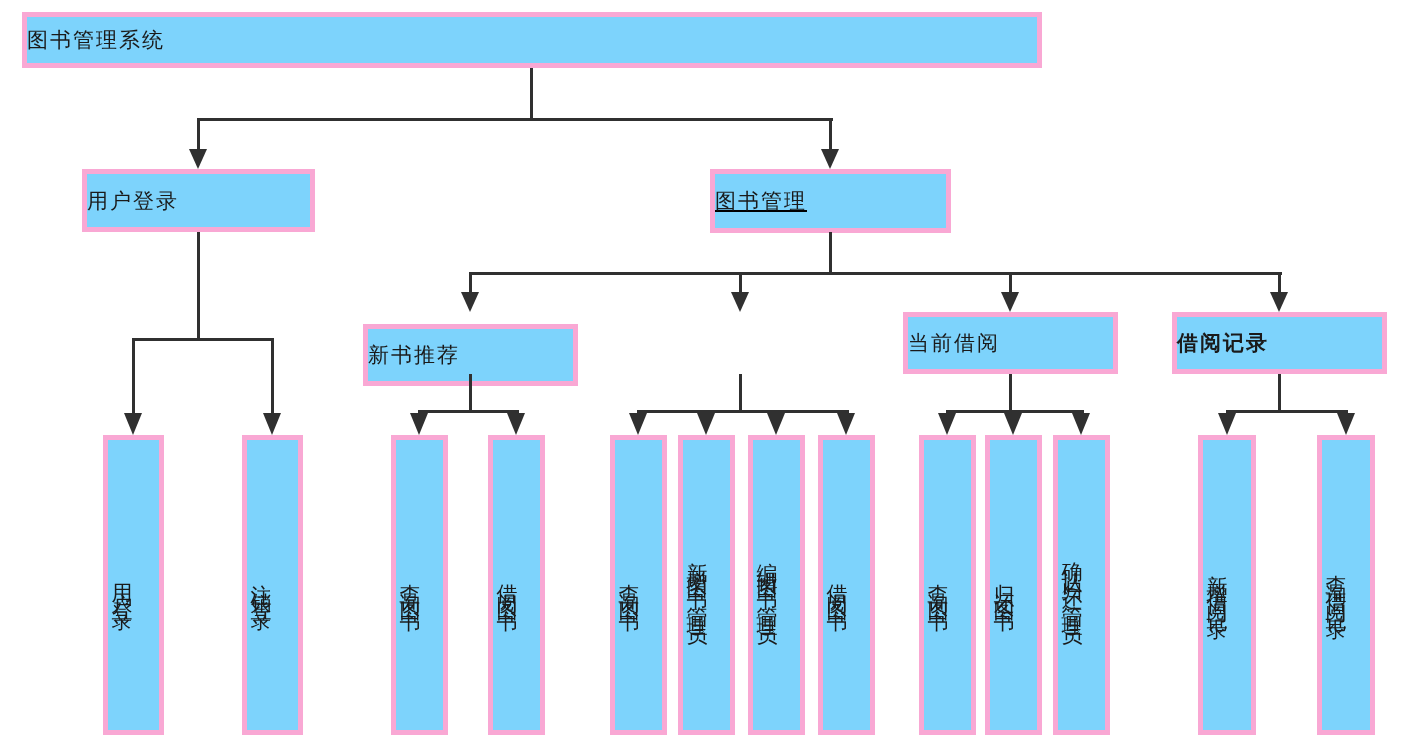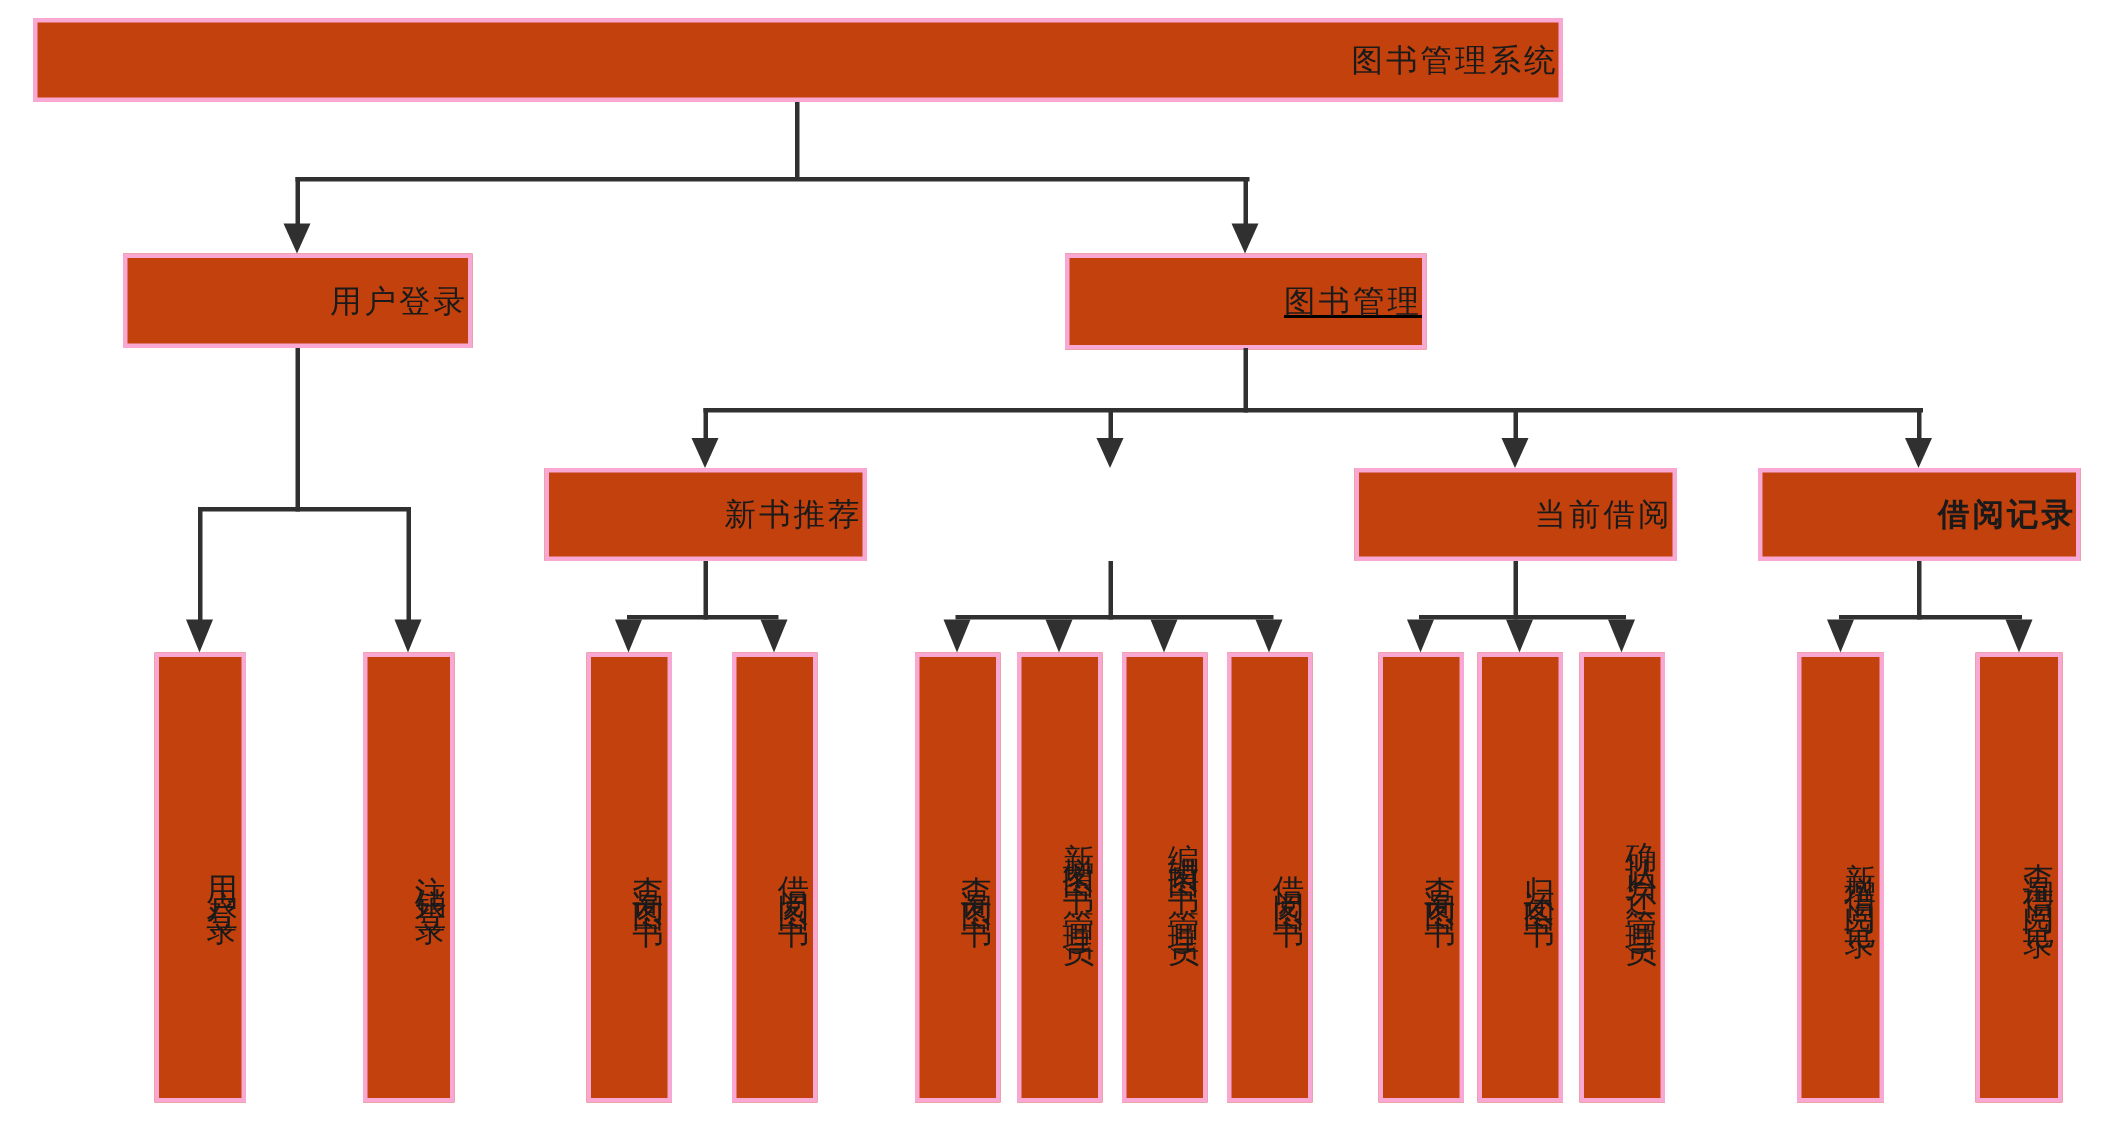--- a/index.html
+++ b/index.html
@@ -1,29 +1,29 @@
 <!DOCTYPE html>
 <html><head>
 <meta charset="utf-8">
 <style>
   html,body{margin:0;padding:0;background:#ffffff;}
   body{font-family:"Liberation Sans","DejaVu Sans",sans-serif;}
   .canvas{position:relative;width:1405px;height:747px;background:#ffffff;overflow:hidden;}
 
   
-  .bx{position:absolute;background:#c2410c;border:3px solid #f9a8d4;box-sizing:border-box;
-      display:flex;align-items:center;justify-content:flex-end;}
+  .bx{position:absolute;background:#7dd3fc;border:5px solid #f9a8d4;box-sizing:border-box;
+      display:flex;align-items:center;justify-content:flex-start;}
   .lbl{color:#1a1a1a;font-size:21px;letter-spacing:2px;white-space:nowrap;}
   .vbox .lbl{writing-mode:vertical-rl;text-orientation:mixed;letter-spacing:9px;font-size:21px;}
 
   
   #b-root {left:22px;  top:12px;  width:1020px;height:56px;}
   #b-l2-0 {left:82px;  top:169px; width:233px; height:63px;}
   #b-l2-1 {left:710px; top:169px; width:241px; height:64px;text-decoration:underline;}
-  #b-l3-0 {left:363px; top:312px; width:215px; height:62px;}
+  #b-l3-0 {left:363px; top:324px; width:215px; height:62px;}
   #b-l3-1 {left:633px; top:312px; width:215px; height:62px;}
   #b-l3-2 {left:903px; top:312px; width:215px; height:62px;}
   #b-l3-3 {left:1172px;top:312px; width:215px; height:62px;font-weight:bold;}
   .leaf{top:435px;height:300px;}
   #b-lf-0 {left:103px; width:61px;}
   #b-lf-1 {left:242px; width:61px;}
   #b-lf-2 {left:391px; width:57px;}
   #b-lf-3 {left:488px; width:57px;}
   #b-lf-4 {left:610px; width:57px;}
   #b-lf-5 {left:678px; width:57px;}

